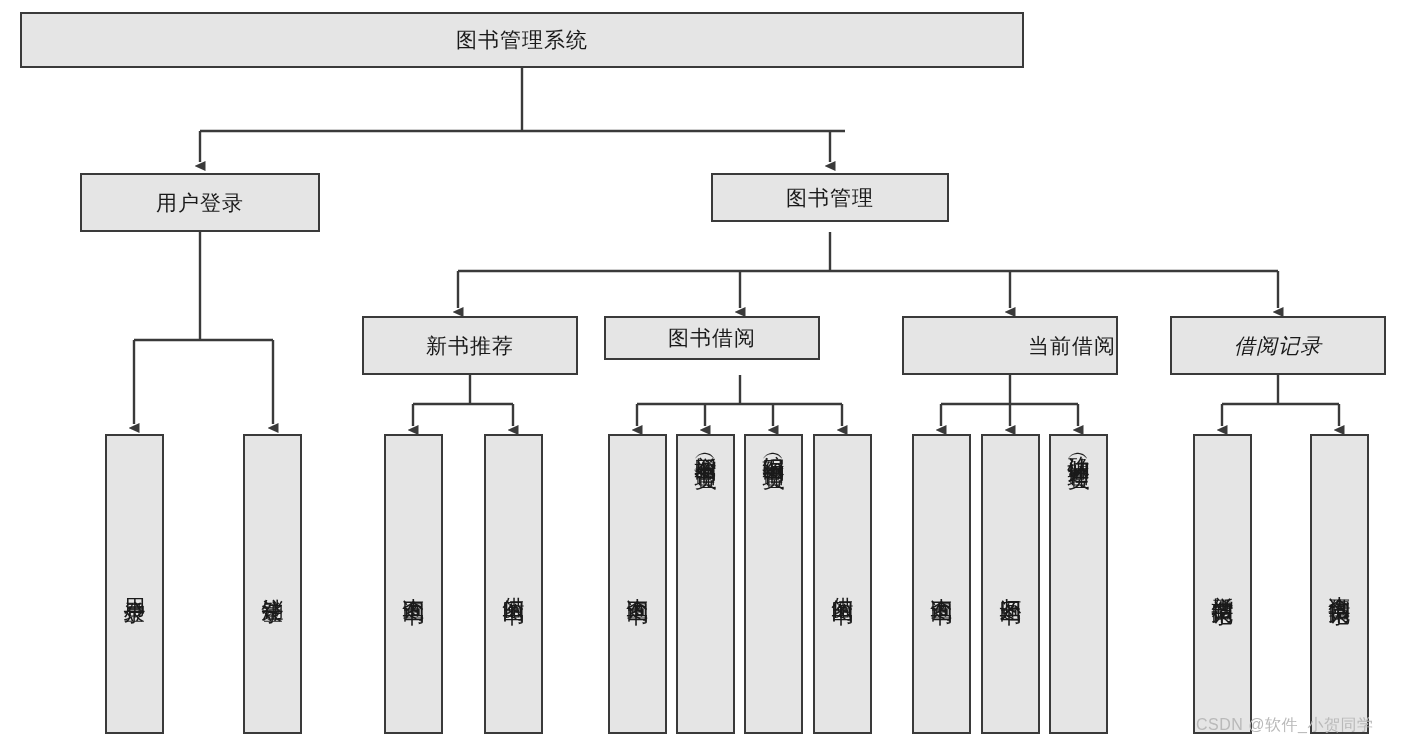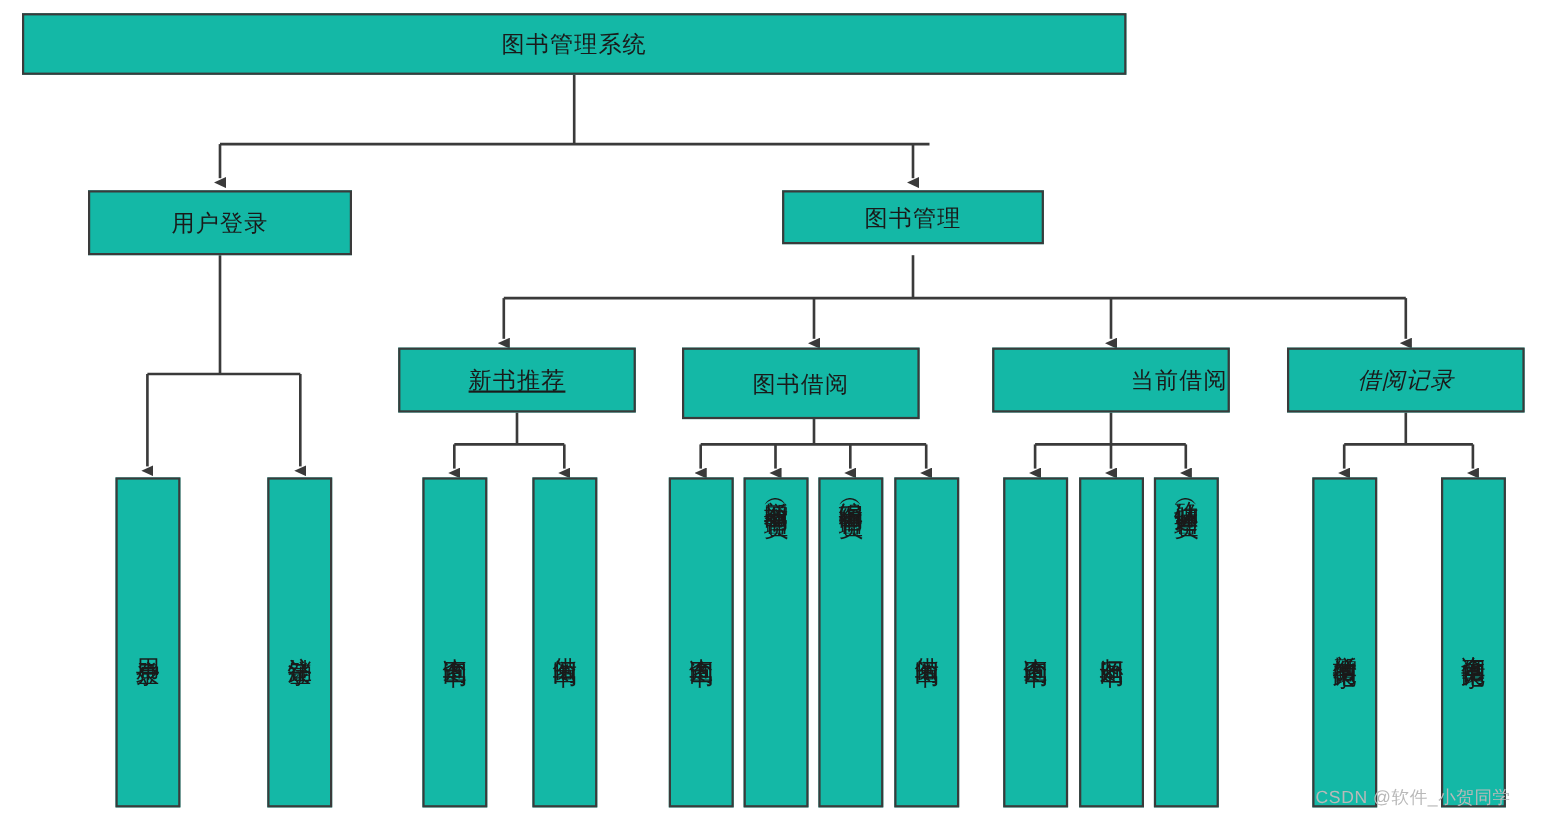--- a/index.html
+++ b/index.html
@@ -21,21 +21,21 @@
     position: absolute;
     left: 0;
     top: 0;
     width: 1405px;
     height: 747px;
     pointer-events: none;
   }
   .node {
     position: absolute;
     box-sizing: border-box;
-    background: #14b8a6;
+    background: #e5e5e5;
     border: 2px solid #3a3a3a;
     display: flex;
     align-items: center;
     justify-content: center;
     color: #1a1a1a;
     text-align: center;
     overflow: visible;
   }
   .node.horizontal {
     writing-mode: horizontal-tb;
@@ -128,25 +128,25 @@
   </div>
 
   <div class="node horizontal" style="left:80px; top:173px; width:240px; height:59px;">
     <span class="label">用户登录</span>
   </div>
 
   <div class="node horizontal" style="left:711px; top:173px; width:238px; height:49px;">
     <span class="label">图书管理</span>
   </div>
 
-  <div class="node horizontal" style="left:362px; top:316px; width:216px; height:59px;text-decoration:underline;">
+  <div class="node horizontal" style="left:362px; top:316px; width:216px; height:59px;">
     <span class="label">新书推荐</span>
   </div>
 
-  <div class="node horizontal" style="left:620px; top:316px; width:216px; height:65px;">
+  <div class="node horizontal" style="left:604px; top:316px; width:216px; height:44px;">
     <span class="label">图书借阅</span>
   </div>
 
   <div class="node horizontal" style="left:902px; top:316px; width:216px; height:59px;justify-content:flex-end;">
     <span class="label">当前借阅</span>
   </div>
 
   <div class="node horizontal" style="left:1170px; top:316px; width:216px; height:59px;font-style:italic;">
     <span class="label">借阅记录</span>
   </div>

